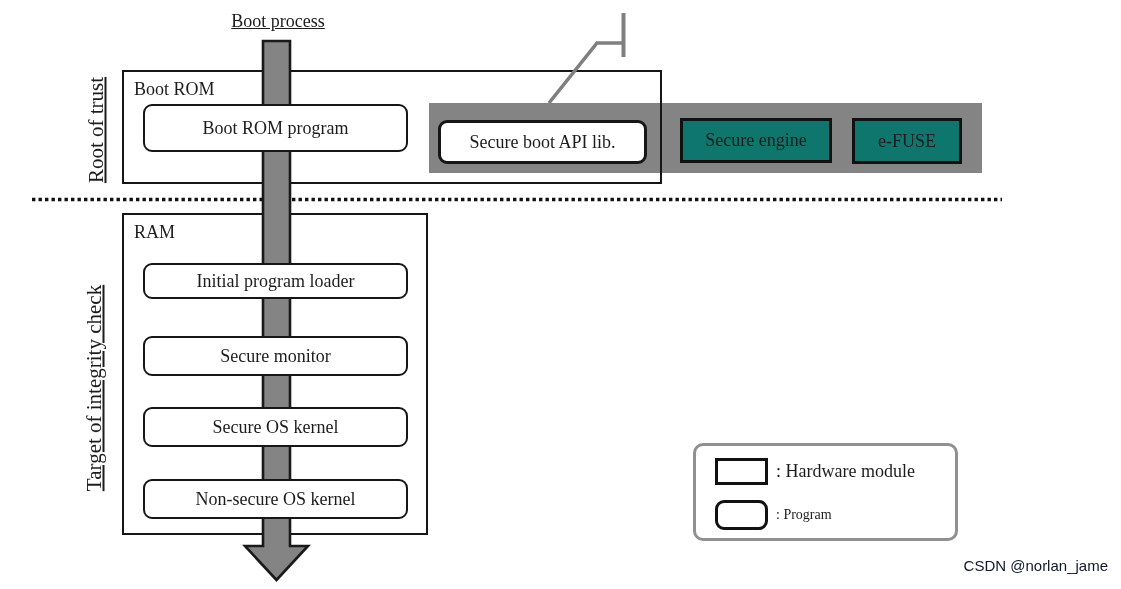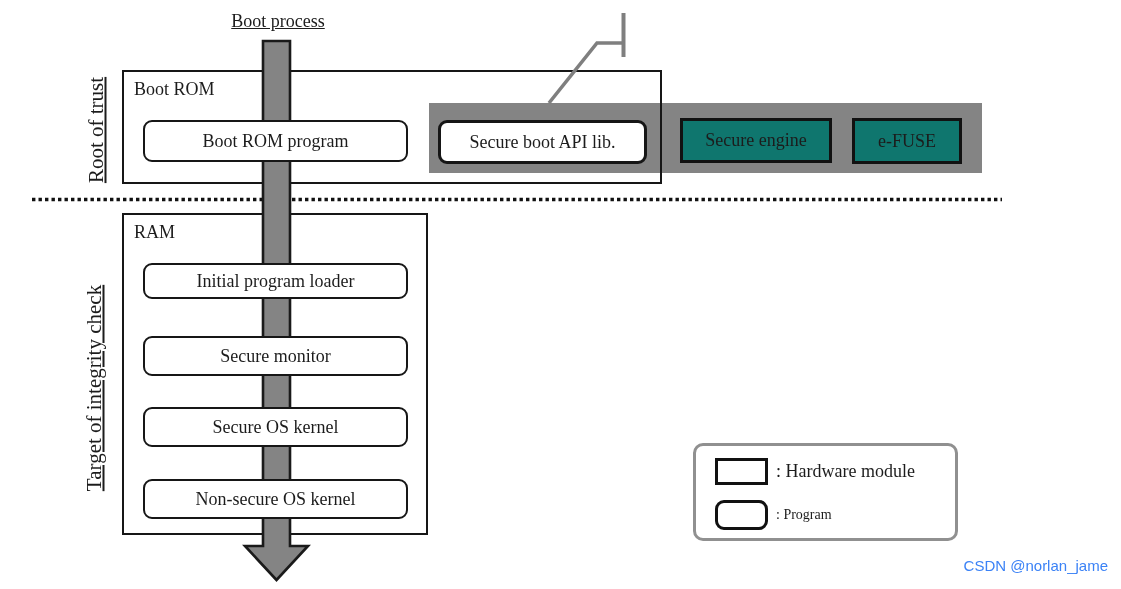--- a/index.html
+++ b/index.html
@@ -79,21 +79,21 @@
     position:absolute;left:80px;top:12px;height:27px;line-height:27px;
     font-size:18px;white-space:nowrap;
   }
   .legend-text-2{
     position:absolute;left:80px;top:54px;height:30px;line-height:30px;
     font-size:14px;white-space:nowrap;
   }
 
   .watermark{
     font-family:"Liberation Sans", sans-serif;
-    font-size:15px;color:#3b82f6;white-space:nowrap;
+    font-size:15px;color:#0f172a;white-space:nowrap;
   }
 </style>
 </head>
 <body>
 
 <div id="canvas">
 
   <svg class="svg-layer z1">
     <line x1="32" y1="199.5" x2="1002" y2="199.5" stroke="#111111" stroke-width="3.4" stroke-dasharray="3.4 3.1"></line>
   </svg>
@@ -116,21 +116,21 @@
     <line x1="623.5" y1="13" x2="623.5" y2="57" stroke="#7f7f7f" stroke-width="4"></line>
     <polyline points="622,43 597,43 549,103" fill="none" stroke="#7f7f7f" stroke-width="3.6"></polyline>
   </svg>
 
   <div class="abs top-label z5" style="left:278px;top:11px;">Boot process</div>
 
 
   <div class="abs side-label z5" style="left:96px;top:130px;">Root of trust</div>
   <div class="abs side-label z5" style="left:94px;top:388px;">Target of integrity check</div>
 
-  <div class="abs program-box z5" style="left:143px;top:120px;width:265px;height:42px;text-align:right;">
+  <div class="abs program-box z5" style="left:143px;top:104px;width:265px;height:48px;text-align:right;">
     <span>Boot ROM program</span>
   </div>
 
   <div class="abs program-box api-box z5" style="left:438px;top:120px;width:209px;height:44px;">
     <span>Secure boot API lib.</span>
   </div>
   <div class="abs hw-box z5" style="left:680px;top:118px;width:152px;height:45px;">
     <span>Secure engine</span>
   </div>
   <div class="abs hw-box z5" style="left:852px;top:118px;width:110px;height:46px;">

